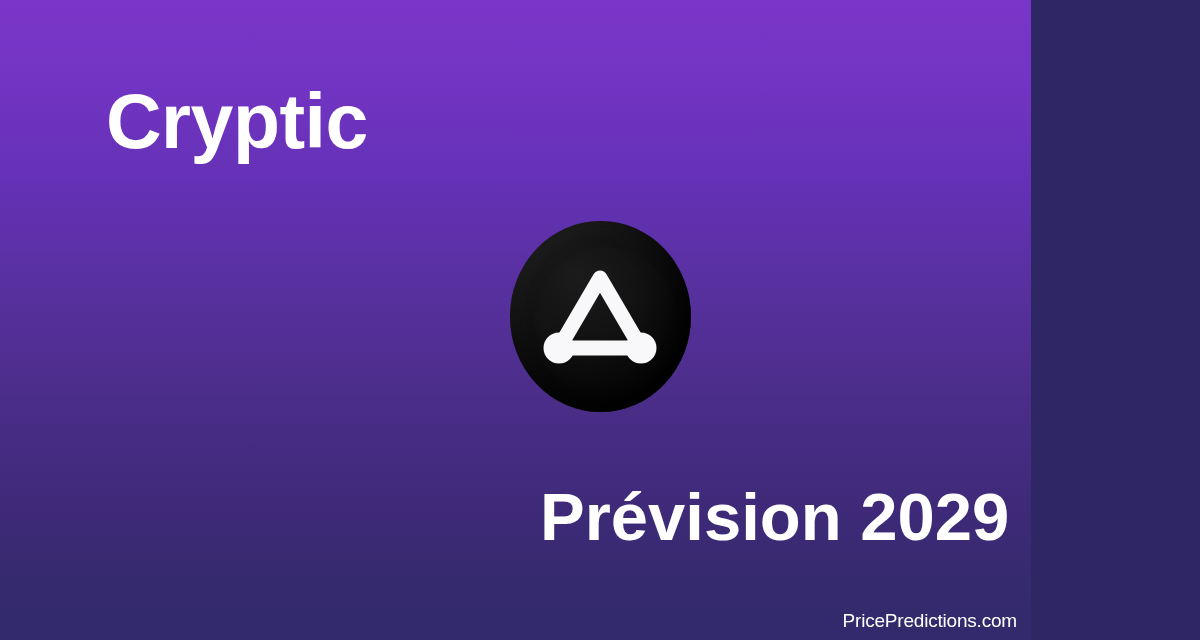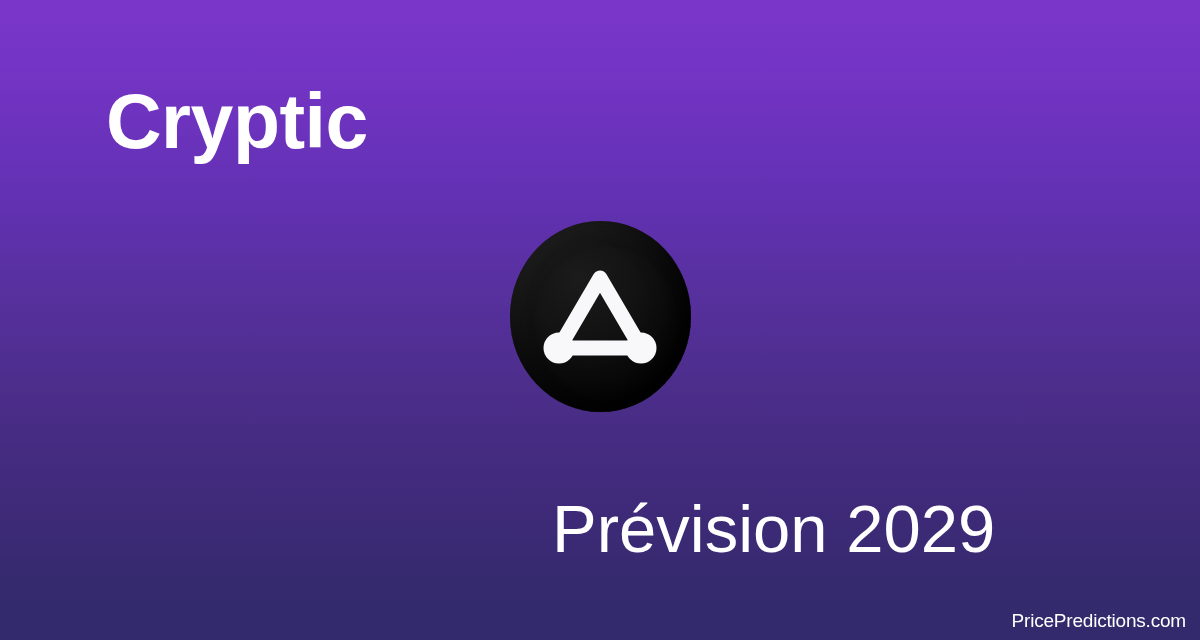--- a/index.html
+++ b/index.html
@@ -7,21 +7,21 @@
     margin: 0;
     padding: 0;
     background: #2f2765;
   }
   body {
     font-family: "Liberation Sans", sans-serif;
   }
 
   #banner {
     position: relative;
-    width: 1200px;
+    width: 1031px;
     height: 640px;
     overflow: hidden;
     background: linear-gradient(180deg,
         #7a36c8 0%,
         #7334c4 12%,
         #6331b4 30%,
         #56309c 47%,
         #4a2d88 63%,
         #3e2a78 80%,
         #342a6d 93%,
@@ -99,23 +99,23 @@
     line-height: 1;
     color: #ffffff;
     letter-spacing: -0.5px;
     white-space: nowrap;
   }
 
   #forecast-title {
     position: absolute;
     left: 540px;
     top: 483px;
-    margin: 12px;
+    margin: 0;
     font-size: 67px;
-    font-weight: normal;
+    font-weight: bold;
     line-height: 1;
     color: #ffffff;
     letter-spacing: 0px;
     white-space: nowrap;
   }
 
   #site-watermark {
     position: absolute;
     right: 14px;
     bottom: 10px;

